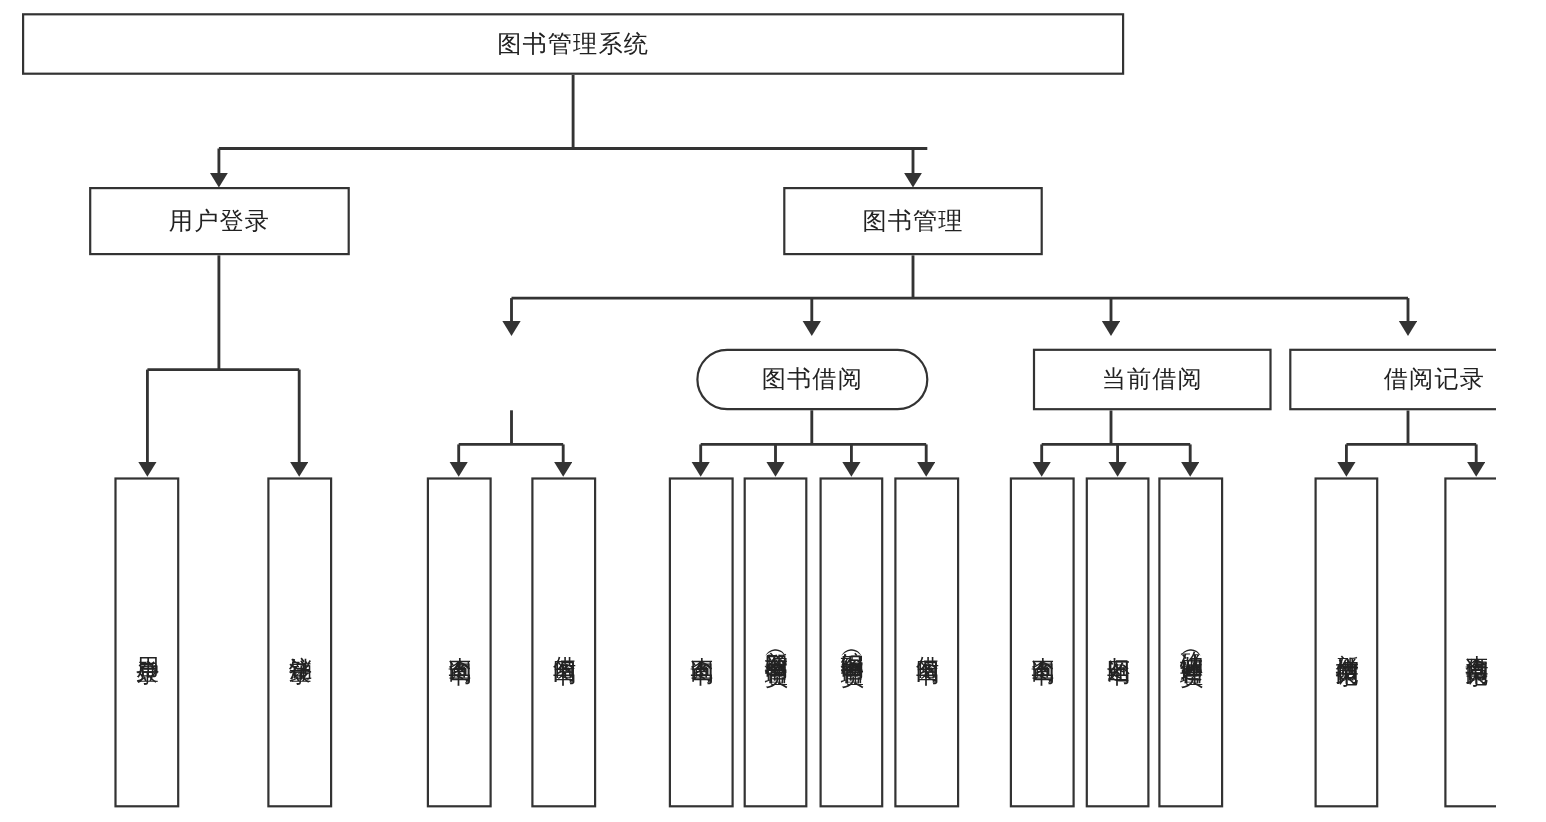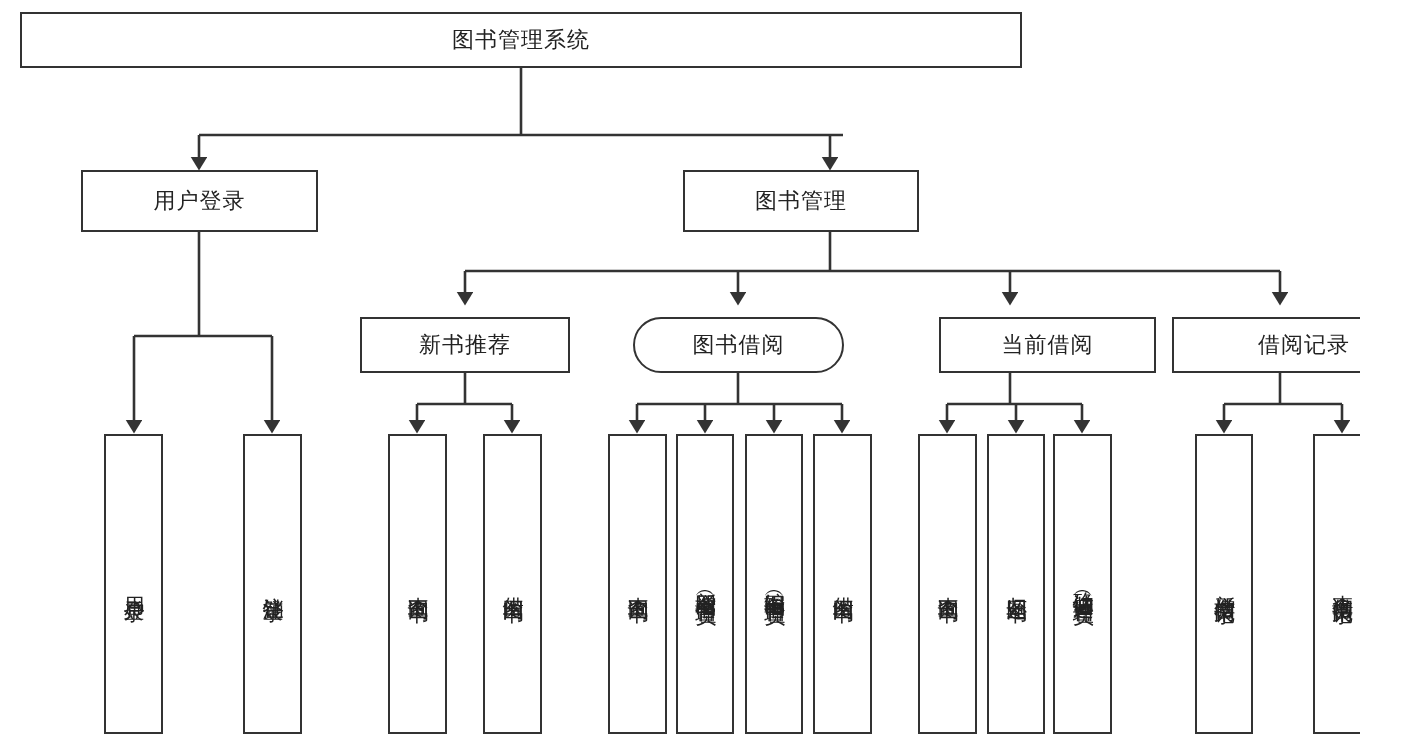--- a/index.html
+++ b/index.html
@@ -113,23 +113,22 @@
       <path d="M1280,373 L1280,404"></path>
       <path d="M1224,404 L1342,404"></path>
       <path d="M1224,404 L1224,423" marker-end="url(#arrow)"></path>
       <path d="M1342,404 L1342,423" marker-end="url(#arrow)"></path>
     </g>
   </svg>
 
   <div class="node node-h" style="left:20px; top:12px; width:1002px; height:56px;">图书管理系统</div>
 
   <div class="node node-h" style="left:81px; top:170px; width:237px; height:62px;">用户登录</div>
-  <div class="node node-h" style="left:683px; top:170px; width:236px; height:62px;text-align:right;">图书管理</div>
+  <div class="node node-h" style="left:712px; top:170px; width:236px; height:62px;text-align:right;">图书管理</div>
 
-  <div class="node node-h" style="left:360px; top:317px; width:210px; height:56px;">新书推荐</div>
   <div class="node node-h" style="left:633px; top:317px; width:211px; height:56px;border-radius:28px;">图书借阅</div>
   <div class="node node-h" style="left:901px; top:317px; width:217px; height:56px;margin-left:38px;">当前借阅</div>
   <div class="node node-h" style="left:1172px; top:317px; width:216px; height:56px;padding-left:48px;">借阅记录</div>
 
   <div class="node node-v" style="left:104px; top:434px; width:59px; height:300px;">用户登录</div>
   <div class="node node-v" style="left:243px; top:434px; width:59px; height:300px;">注销登录</div>
 
   <div class="node node-v" style="left:388px; top:434px; width:59px; height:300px;">查询图书</div>
   <div class="node node-v" style="left:483px; top:434px; width:59px; height:300px;">借阅图书</div>
 

